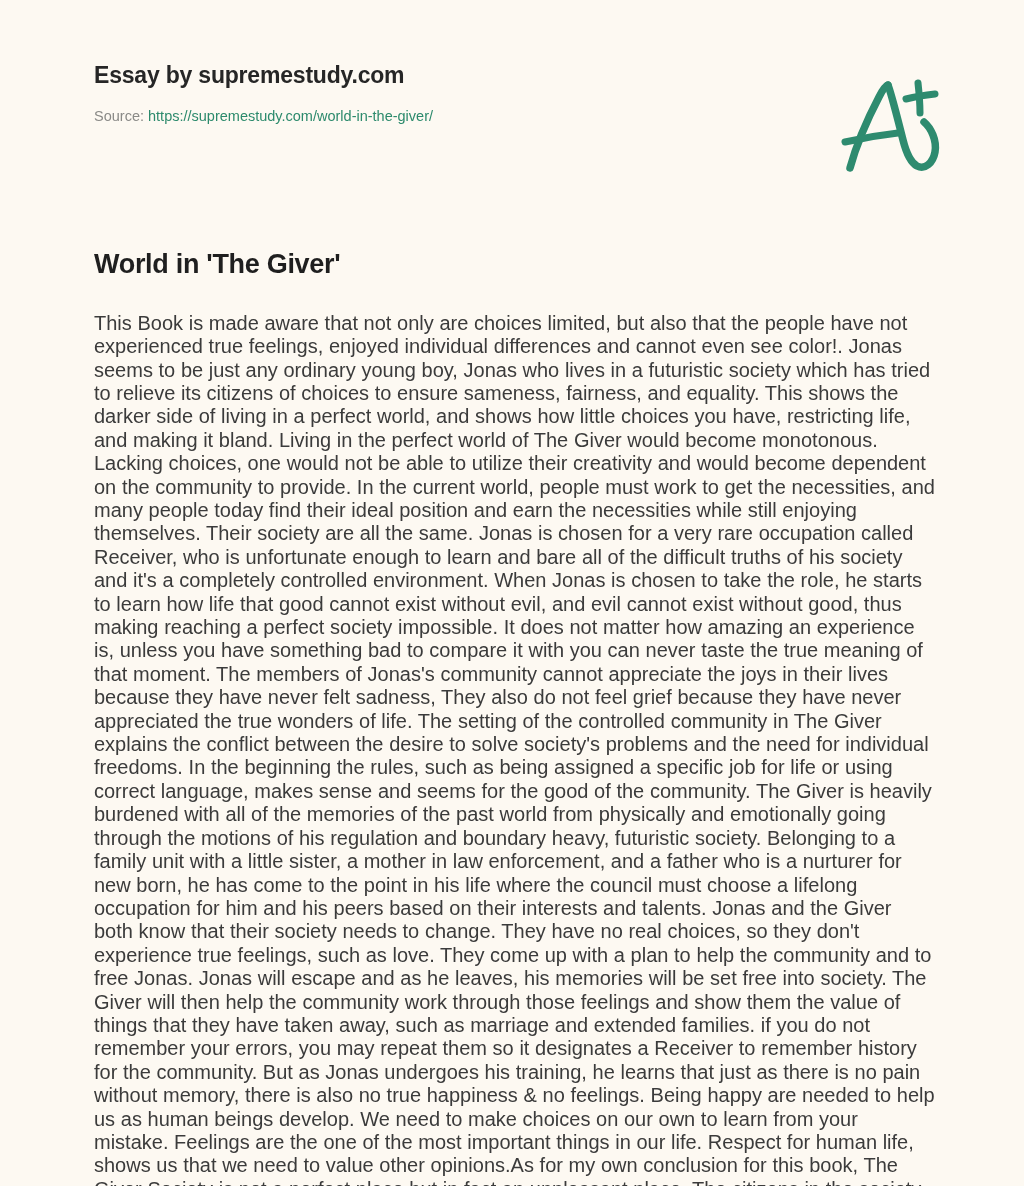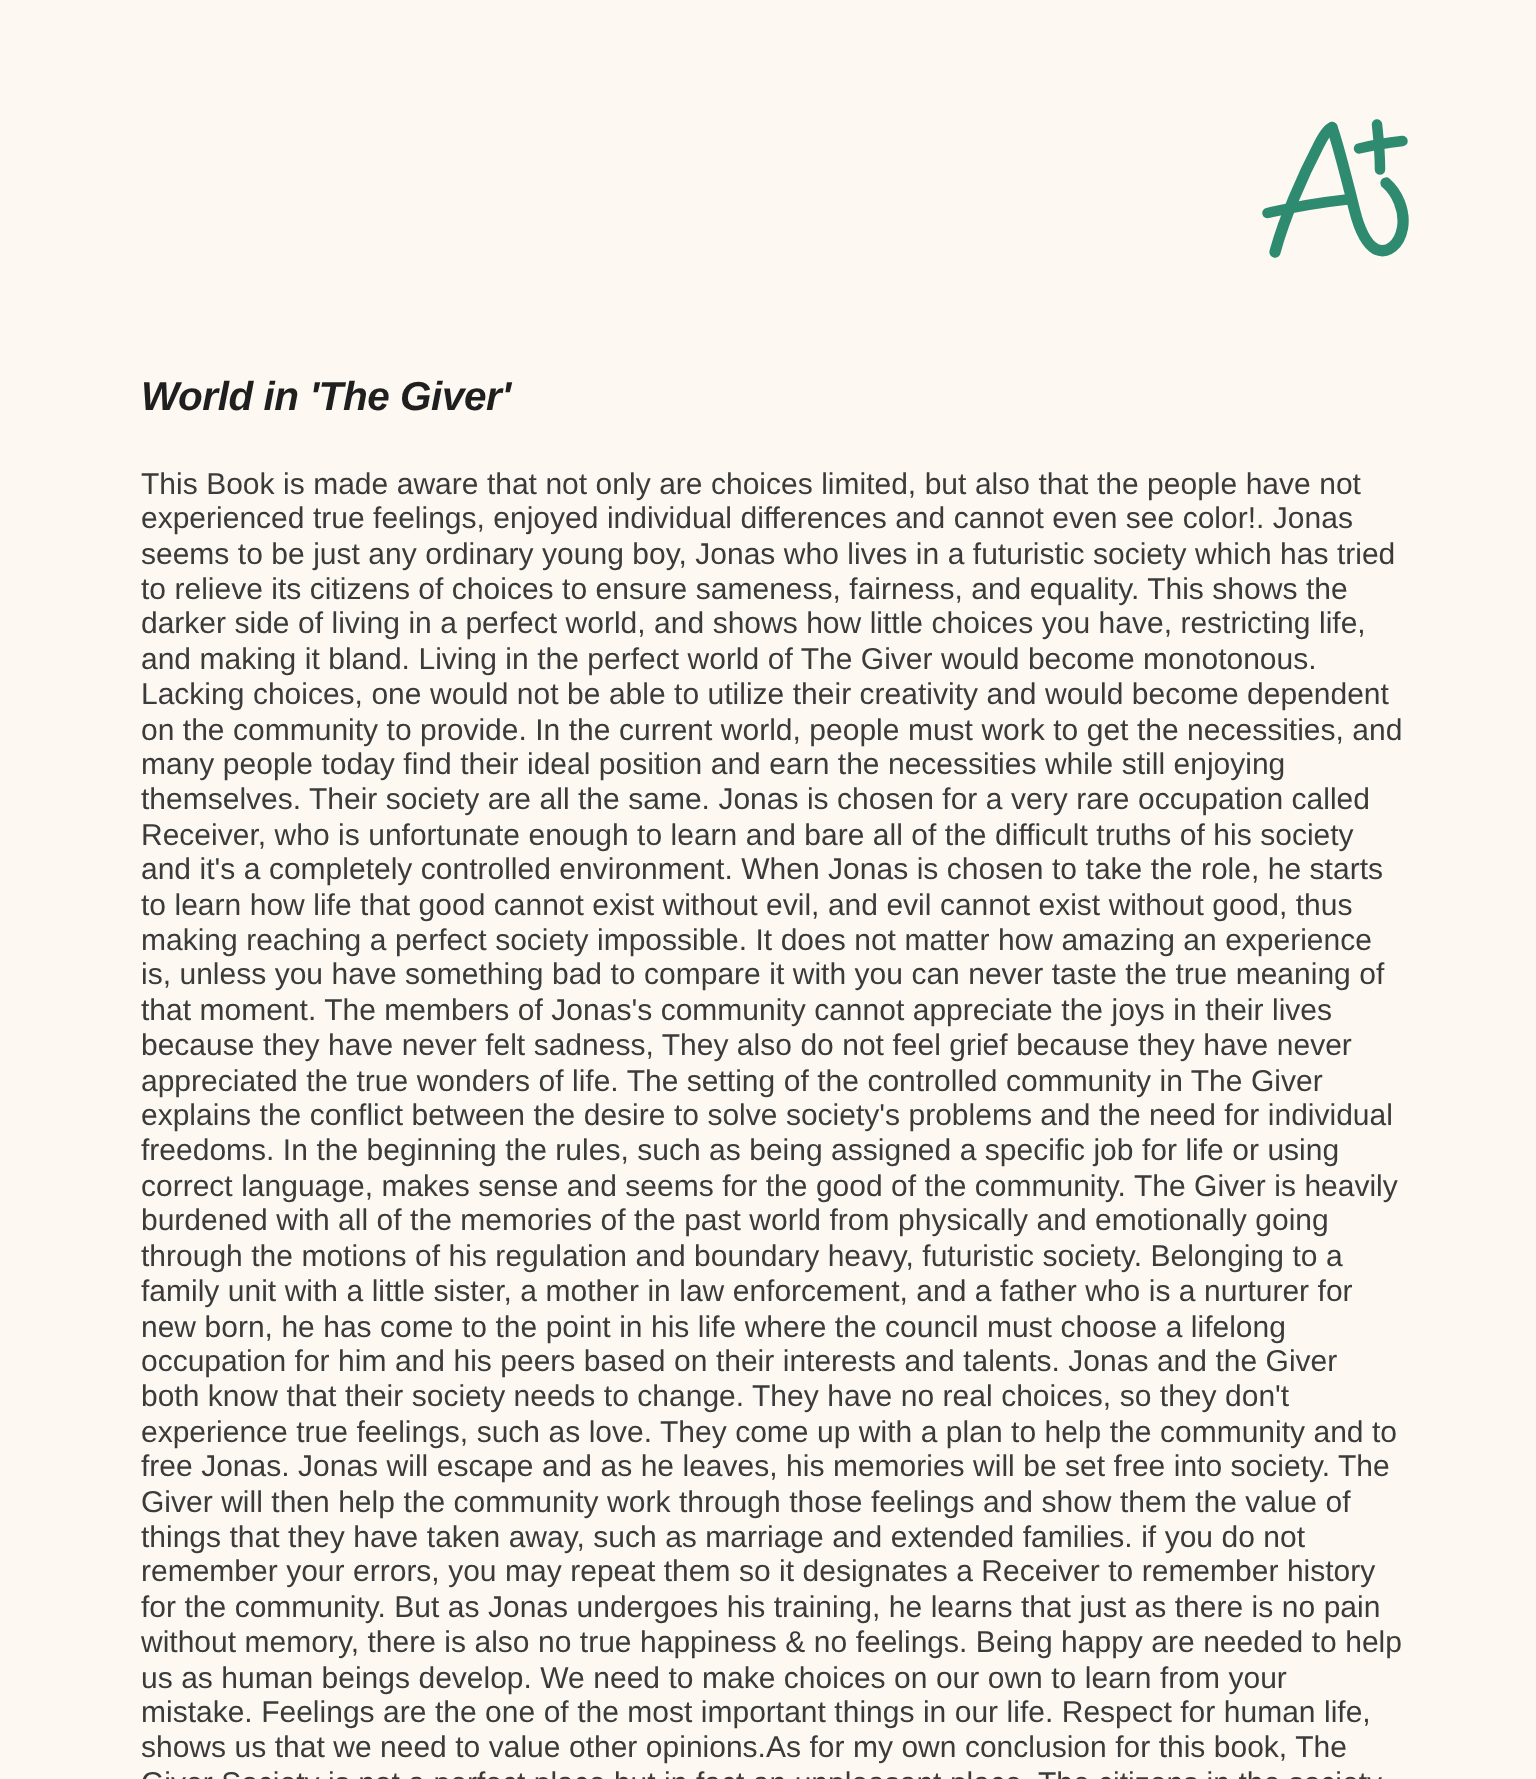--- a/index.html
+++ b/index.html
@@ -87,39 +87,46 @@
     width: 842px;
   }
 
   .article-title {
     font-size: 27px;
     font-weight: bold;
     color: #1f1f1f;
     letter-spacing: -0.3px;
     line-height: 1.25;
     margin: 0 0 30px 0;
-    font-style: italic;
   }
 
   .article-body {
     font-size: 20px;
     line-height: 23.4px;
     color: #3b3b3b;
     text-align: left;
     margin: 0;
     word-spacing: 0.1px;
   }
 </style>
 </head>
 <body>
 
 <div class="page">
 
   <div class="header">
 
+    <div class="brand-block">
+      <div class="brand-title">Essay by supremestudy.com</div>
+
+      <div class="source-line">
+        <span class="source-label">Source:</span>
+        <a class="source-link" href="#">https://supremestudy.com/world-in-the-giver/</a>
+      </div>
+    </div>
 
     <div class="logo">
       <svg viewBox="0 0 120 110" xmlns="http://www.w3.org/2000/svg">
         <g fill="none" stroke="#2e8b6f" stroke-linecap="round" stroke-linejoin="round">
 
           <path d="M18 98 C24 76, 36 48, 47 27 C50 21, 53 16, 56 15" stroke-width="7.5"></path>
 
           <path d="M56 15 C60 26, 66 50, 71 70 C74 82, 78 92, 85 96
                    C93 100, 101 93, 103 82 C105 70, 99 58, 92 52" stroke-width="7.5"></path>
 

